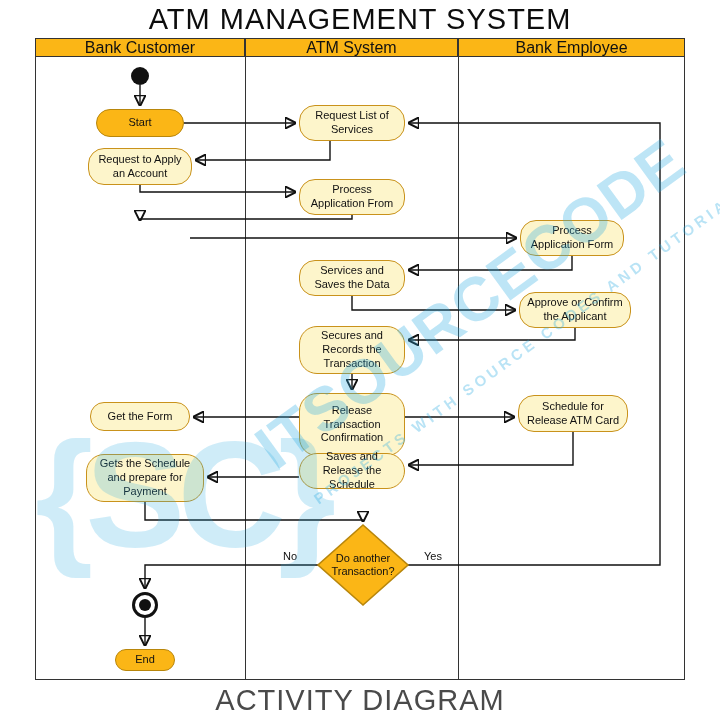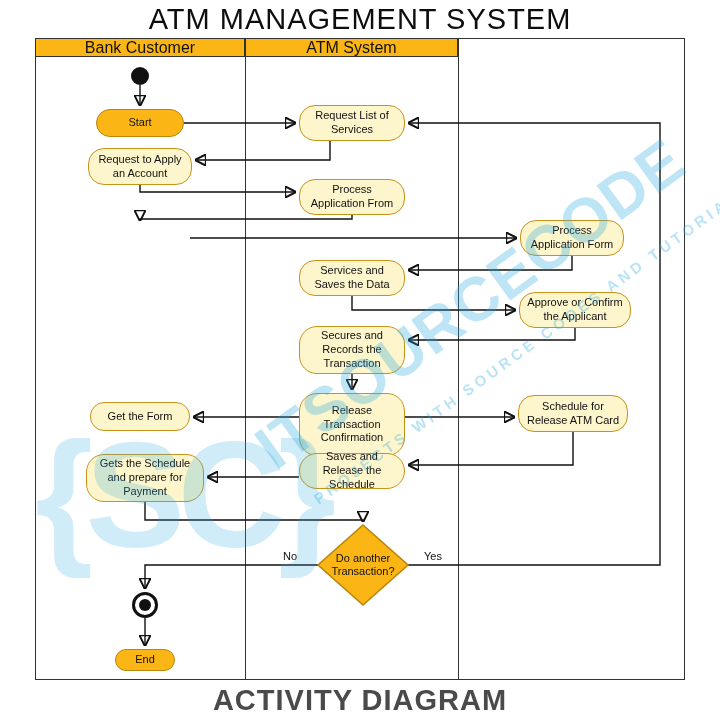--- a/index.html
+++ b/index.html
@@ -14,21 +14,21 @@
     font-family:"Liberation Sans",sans-serif;color:#111;
   }
   .title{
     position:absolute;top:0;left:0;width:720px;height:38px;
     display:flex;align-items:center;justify-content:center;
     font-size:29px;font-weight:500;letter-spacing:1px;color:#0d0d0d;
   }
   .footer{
     position:absolute;top:680px;left:0;width:720px;height:40px;
     display:flex;align-items:center;justify-content:center;
-    font-size:29px;font-weight:700;letter-spacing:1px;color:#4a4a4a;
+    font-size:29px;font-weight:400;letter-spacing:1px;color:#4a4a4a;
   }
   .frame{
     position:absolute;left:35px;top:38px;width:650px;height:642px;
     border:1px solid #333;box-sizing:border-box;
   }
   .vline{position:absolute;top:38px;height:642px;width:1px;background:#333;}
   .lane-head{
     position:absolute;top:38px;height:19px;background:var(--accent);
     border:1px solid #333;box-sizing:border-box;
     display:flex;align-items:center;justify-content:center;
@@ -78,20 +78,21 @@
 <div class="stage">
 
   <div class="title">ATM MANAGEMENT SYSTEM</div>
 
   <div class="frame"></div>
   <div class="vline" style="left:245px"></div>
   <div class="vline" style="left:458px"></div>
 
   <div class="lane-head" style="left:35px;width:210px">Bank Customer</div>
   <div class="lane-head" style="left:245px;width:213px">ATM System</div>
+  <div class="lane-head" style="left:458px;width:227px">Bank Employee</div>
 
   <svg class="edges" viewBox="0 0 720 720">
     <defs>
       <marker id="arr" markerWidth="8" markerHeight="8" refX="7" refY="4" orient="auto">
         <path d="M0,0 L8,4 L0,8 z" fill="#111" stroke="none"></path>
       </marker>
     </defs>
     <path d="M140,85 L140,105" marker-end="url(#arr)"></path>
     <path d="M184,123 L295,123" marker-end="url(#arr)"></path>
     <path d="M330,141 L330,160 L196,160" marker-end="url(#arr)"></path>

